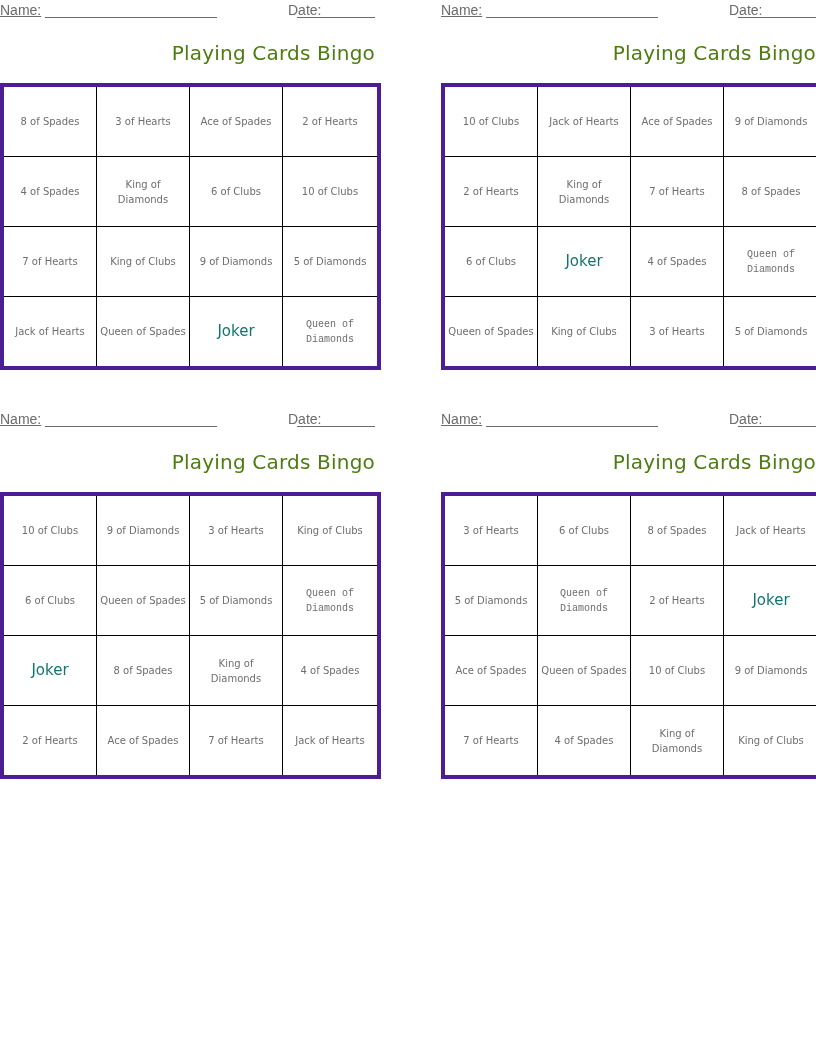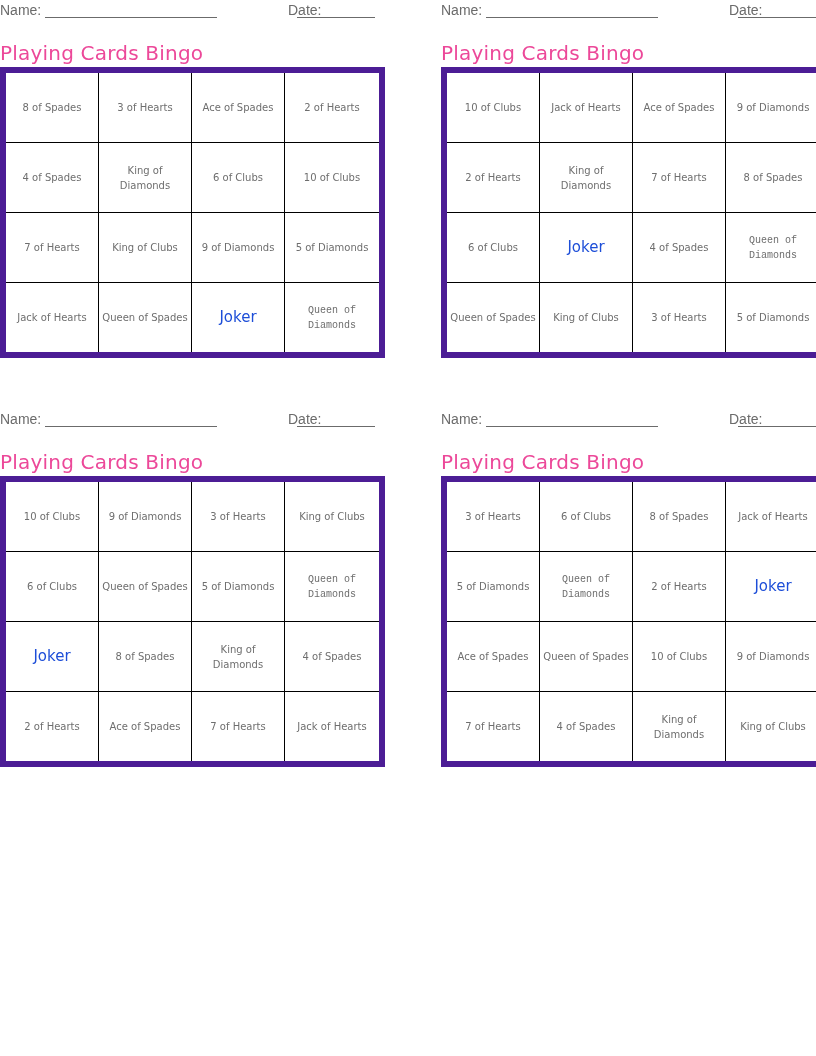--- a/index.html
+++ b/index.html
@@ -26,21 +26,21 @@
     position: absolute;
     left: 0;
     top: 2px;
     width: 380px;
     height: 18px;
     font-family: "Liberation Sans", sans-serif;
     font-size: 14px;
     color: #6b6b6b;
     white-space: nowrap;
   }
-  .name-label { position: absolute; left: 0; top: 0; }
+  .name-label { position: absolute; left: 0; top: 0; text-decoration: underline; }
   .name-line {
     position: absolute;
     left: 45px;
     top: 0;
     width: 172px;
     height: 15px;
     border-bottom: 1px solid #6b6b6b;
   }
   .date-label { position: absolute; left: 260px; top: 0; margin-left: 28px; }
   .date-line {
@@ -50,34 +50,34 @@
     width: 78px;
     height: 15px;
     border-bottom: 1px solid #6b6b6b;
   }
 
   .title {
     position: absolute;
     left: 0;
     top: 41px;
     width: 375px;
-    text-align: left;
+    text-align: right;
     font-family: "DejaVu Sans", sans-serif;
     font-size: 20px;
-    color: #ec4899;
+    color: #4d7c0f;
     letter-spacing: 0.2px;
   }
 
   .grid {
     position: absolute;
     left: 0;
-    top: 67px;
+    top: 83px;
     width: 373px;
     height: 279px;
-    border: 6px solid #4c1d95;
+    border: 4px solid #4c1d95;
     display: grid;
     grid-template-columns: 93px 93px 93px 94px;
     grid-template-rows: 70px 70px 70px 69px;
   }
   .cell {
     box-sizing: border-box;
     border-right: 1px solid #000000;
     border-bottom: 1px solid #000000;
     display: flex;
     align-items: center;
@@ -88,21 +88,21 @@
     line-height: 15px;
     color: #6e6e6e;
     padding: 0 2px;
     overflow: hidden;
   }
   .cell:nth-child(4n) { border-right: none; }
   .cell:nth-child(n+13) { border-bottom: none; }
   .cell.wrap { padding: 0 14px; font-family: Liberation Mono, monospace; }
   .cell.joker {
     font-size: 15px;
-    color: #1d4ed8;
+    color: #0f766e;
   }
 </style>
 </head>
 <body>
 
 <section class="card c1">
   <div class="header-row">
     <span class="name-label">Name:</span>
     <span class="name-line"></span>
     <span class="date-label">Date:</span>

